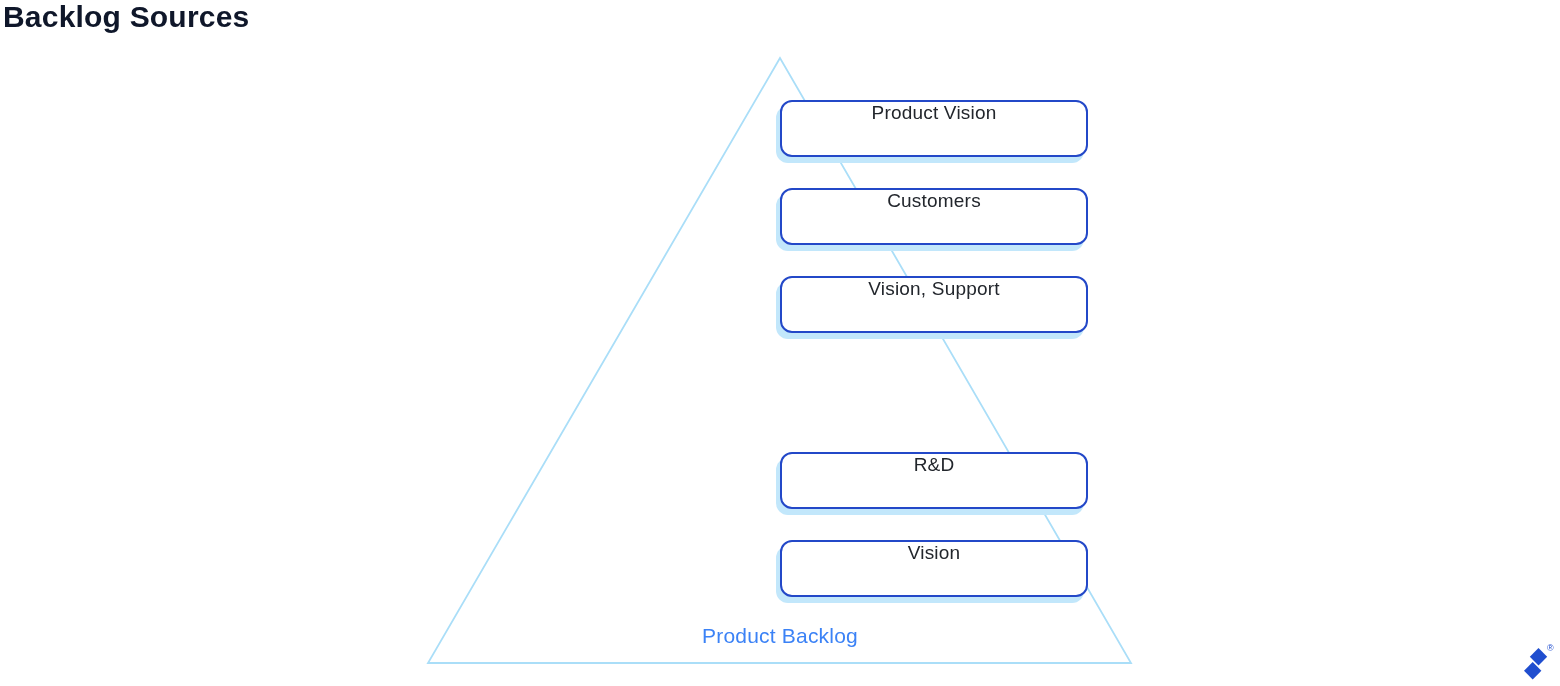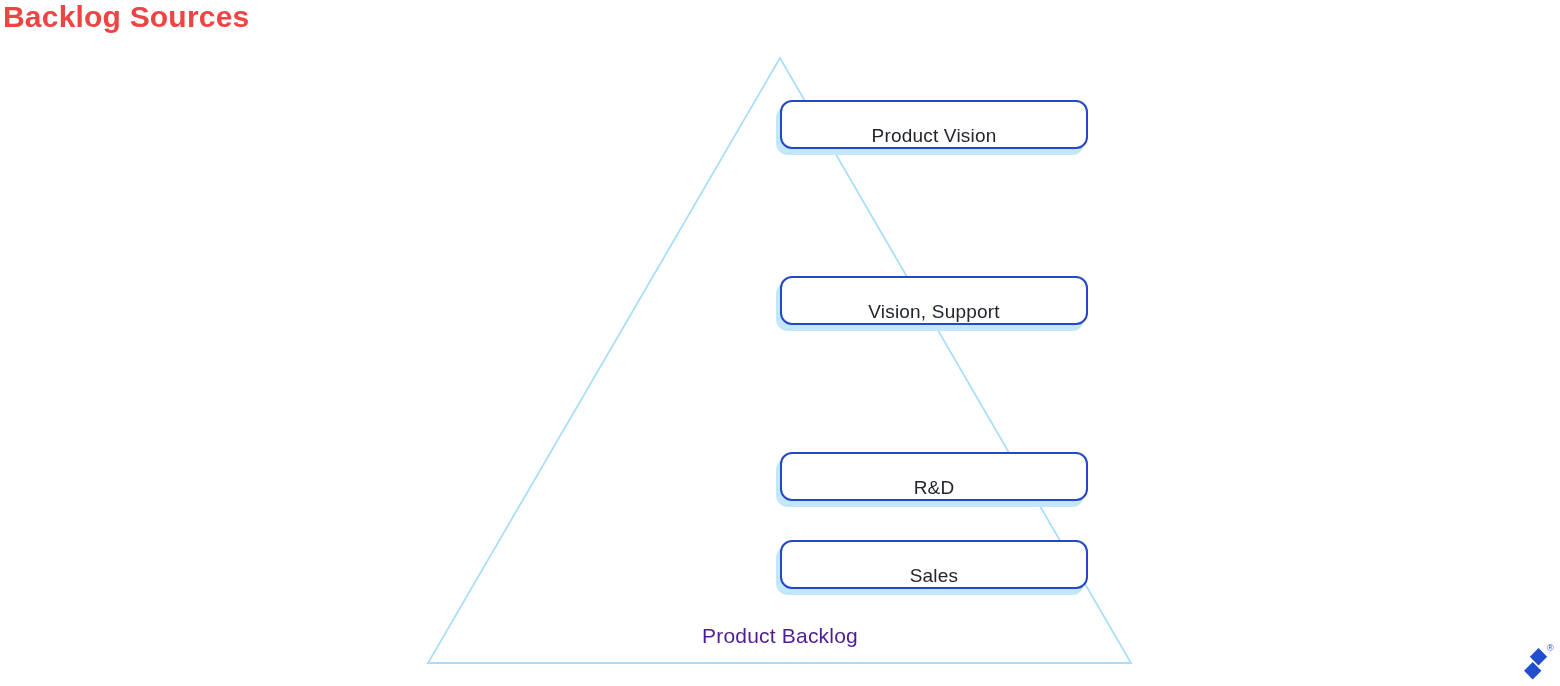--- a/index.html
+++ b/index.html
@@ -18,58 +18,58 @@
     background: #ffffff;
   }
   .page-title {
     position: absolute;
     left: 3px;
     top: 0px;
     margin: 0;
     font-size: 30px;
     font-weight: 700;
     letter-spacing: 0.2px;
-    color: #ef4444;
+    color: #0f172a;
   }
   .triangle-svg {
     position: absolute;
     left: 0;
     top: 0;
     width: 1560px;
     height: 686px;
     z-index: 1;
   }
   .source-box {
     position: absolute;
     left: 780px;
     width: 308px;
-    height: 49px;
+    height: 57px;
     box-sizing: border-box;
     background: #ffffff;
     border: 2px solid #2348c8;
     border-radius: 12px;
     box-shadow: -4px 6px 0 0 #c2e7fb;
     display: flex;
-    align-items: flex-end;
+    align-items: flex-start;
     justify-content: center;
     z-index: 2;
   }
   .source-box .box-label {
     font-size: 19px;
     color: #22262c;
     letter-spacing: 0.2px;
   }
   .base-label {
     position: absolute;
     left: 580px;
     top: 624px;
     width: 400px;
     text-align: center;
     font-size: 21px;
-    color: #4c1d95;
+    color: #3b82f6;
     letter-spacing: 0.2px;
     z-index: 2;
   }
   .brand-logo {
     position: absolute;
     left: 1524px;
     top: 645px;
     width: 34px;
     height: 36px;
     z-index: 2;
@@ -97,32 +97,35 @@
   <h1 class="page-title">Backlog Sources</h1>
 
   <svg class="triangle-svg" viewBox="0 0 1560 686" xmlns="http://www.w3.org/2000/svg">
     <polygon points="780,58 428,663 1131,663" fill="none" stroke="#aadef8" stroke-width="1.8"></polygon>
   </svg>
 
   <div class="source-box" style="top:100px">
     <span class="box-label">Product Vision</span>
   </div>
 
+  <div class="source-box" style="top:188px">
+    <span class="box-label">Customers</span>
+  </div>
 
   <div class="source-box" style="top:276px">
     <span class="box-label">Vision, Support</span>
   </div>
 
 
   <div class="source-box" style="top:452px">
     <span class="box-label">R&amp;D</span>
   </div>
 
   <div class="source-box" style="top:540px">
-    <span class="box-label">Sales</span>
+    <span class="box-label">Vision</span>
   </div>
 
   <div class="base-label">Product Backlog</div>
 
   <div class="brand-logo">
     <svg viewBox="0 0 25 32" xmlns="http://www.w3.org/2000/svg">
       <polygon points="14.5,0 23.2,8.7 14.5,17.4 5.8,8.7" fill="#204ecf"></polygon>
       <polygon points="8.7,14 17.4,22.7 8.7,31.4 0,22.7" fill="#204ecf"></polygon>
     </svg>
     <span class="registered">®</span>

